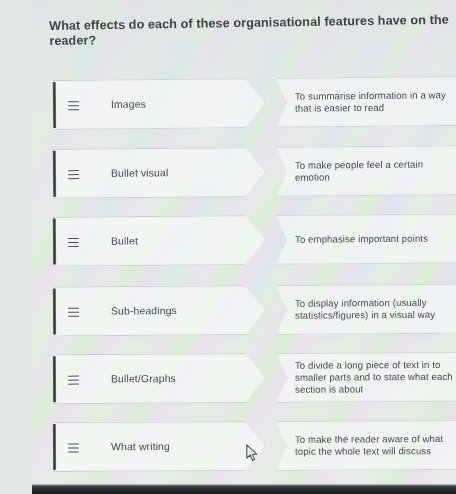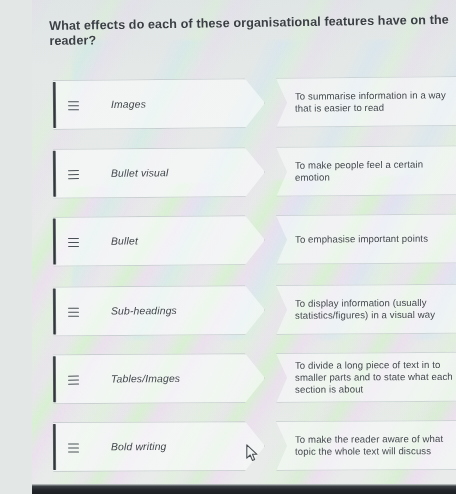--- a/index.html
+++ b/index.html
@@ -148,21 +148,20 @@
   .term-label {
     position: absolute;
     left: 58px;
     top: 50%;
     transform: translateY(-50%);
     font-size: 10.4px;
     color: #41464b;
     letter-spacing: 0.15px;
     white-space: nowrap;
     text-shadow: 0 0 1px rgba(255,255,255,0.5);
-    font-style: italic;
   }
 
   
   .def-card {
     position: absolute;
     left: 244px;
     top: 0;
     width: 194px;
     height: 50px;
     background: rgba(252,253,253,0.50);
@@ -278,36 +277,36 @@
         <i></i>
         <i></i>
     </div>
     <div class="def-card">
       <span class="def-text">To display information (usually statistics/figures) in a visual way</span>
     </div>
   </div>
 
   <div class="match-row" id="row-4">
     <div class="term-card">
-      <span class="term-label">Tables/Images</span>
+      <span class="term-label">Bullet/Graphs</span>
     </div>
     <div class="term-handle-bar"></div>
     <div class="drag-icon">
       <i></i>
         <i></i>
         <i></i>
     </div>
     <div class="def-card">
       <span class="def-text">To divide a long piece of text in to smaller parts and to state what each section is about</span>
     </div>
   </div>
 
   <div class="match-row" id="row-5">
     <div class="term-card">
-      <span class="term-label">Bold writing</span>
+      <span class="term-label">What writing</span>
     </div>
     <div class="term-handle-bar"></div>
     <div class="drag-icon">
       <i></i>
         <i></i>
         <i></i>
     </div>
     <div class="def-card">
       <span class="def-text">To make the reader aware of what topic the whole text will discuss</span>
     </div>

